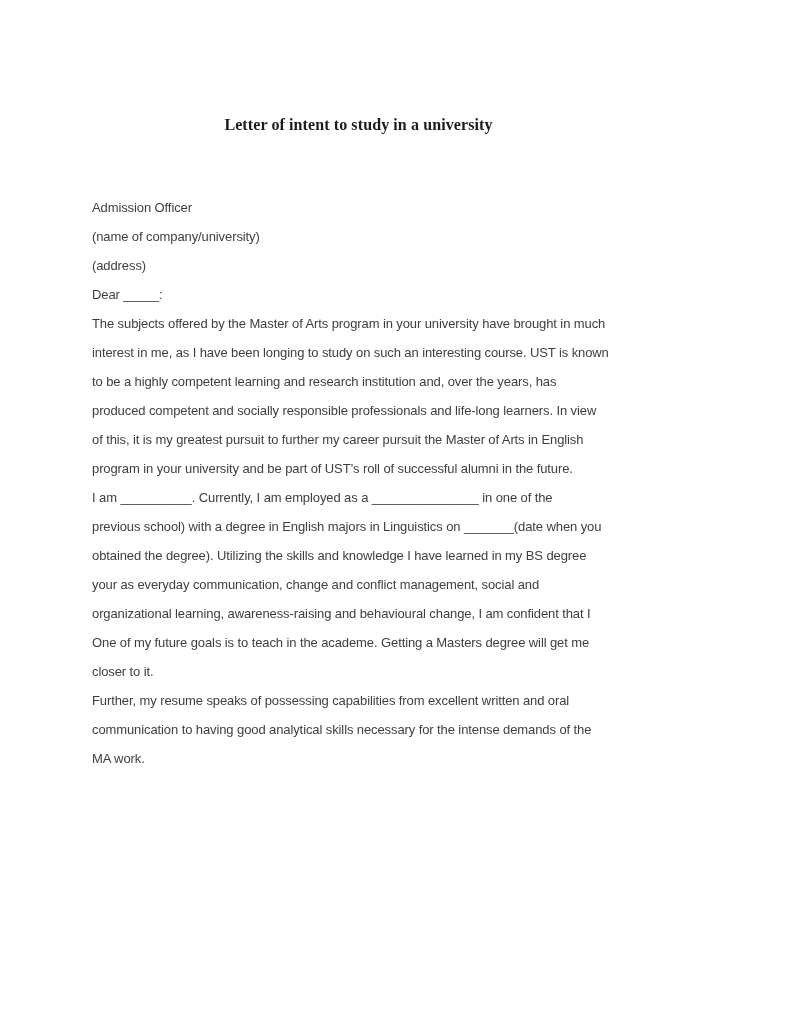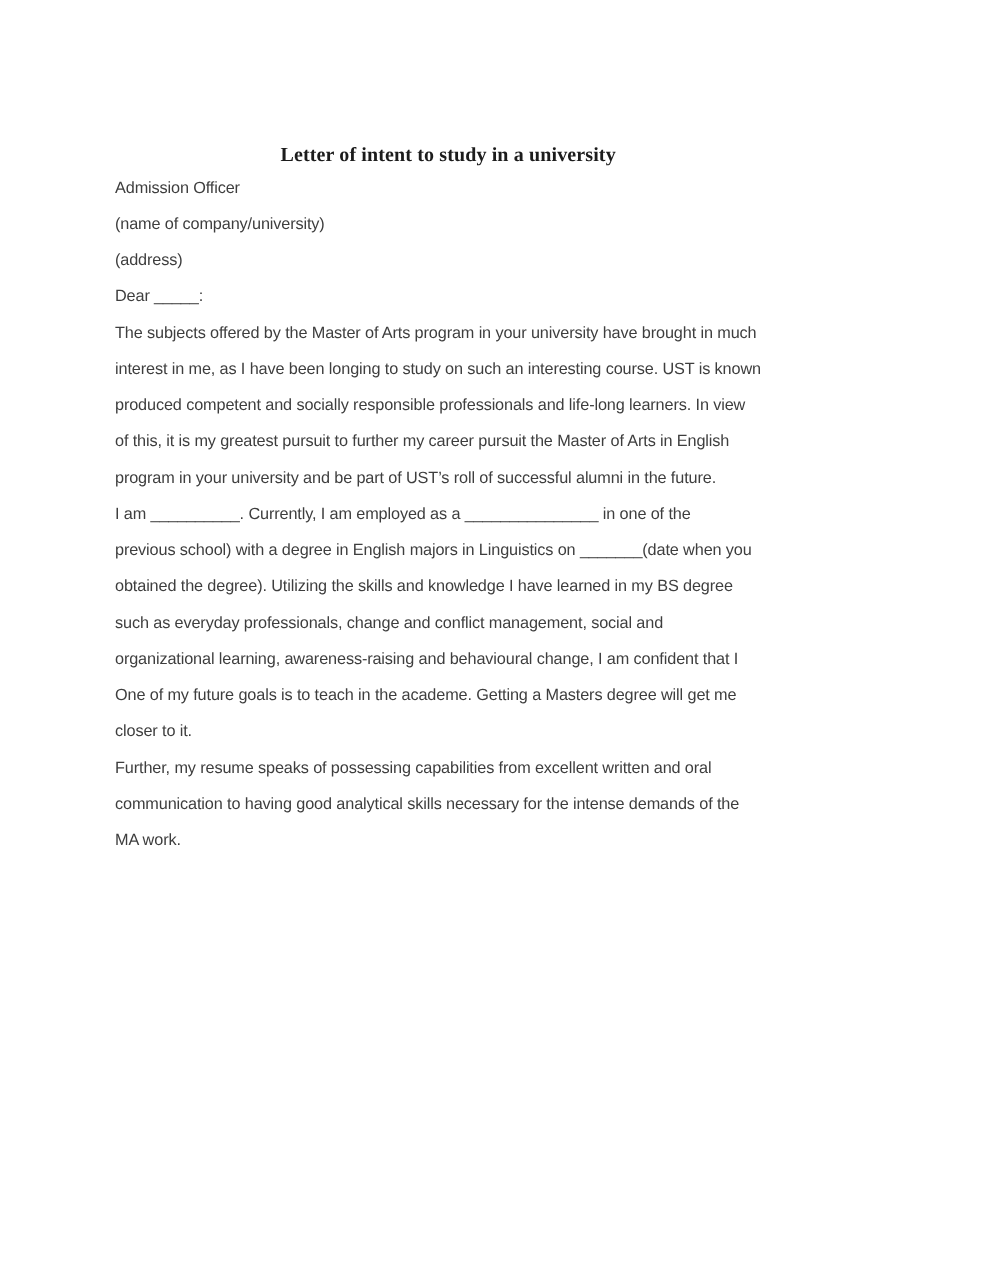--- a/index.html
+++ b/index.html
@@ -21,20 +21,21 @@
     padding-top: 114px;
     text-align: center;
     font-family: "Liberation Serif", serif;
     font-weight: bold;
     font-size: 16px;
     line-height: 21px;
     color: var(--title_text);
     letter-spacing: 0.1px;
   }
   .letter-content {
+    margin-top: 58px;
     padding-left: 92px;
     padding-right: 62px;
     color: var(--body_text);
     font-size: 13px;
     letter-spacing: -0.1px;
   }
   .line {
     line-height: 29px;
     white-space: nowrap;
   }
@@ -49,29 +50,30 @@
     <div>
         <div class="line">Admission Officer</div>
         <div class="line">(name of company/university)</div>
         <div class="line">(address)</div>
       </div>
     <div class="line">Dear _____:</div>
     <div>
         <div>
           <div class="line">The subjects offered by the Master of Arts program in your university have brought in much</div>
           <div class="line">interest in me, as I have been longing to study on such an interesting course. UST is known</div>
+          <div class="line">to be a highly competent learning and research institution and, over the years, has</div>
           <div class="line">produced competent and socially responsible professionals and life-long learners. In view</div>
           <div class="line">of this, it is my greatest pursuit to further my career pursuit the Master of Arts in English</div>
           <div class="line">program in your university and be part of UST’s roll of successful alumni in the future.</div>
         </div>
         <div>
           <div class="line">I am __________. Currently, I am employed as a _______________ in one of the</div>
           <div class="line">previous school) with a degree in English majors in Linguistics on _______(date when you</div>
           <div class="line">obtained the degree). Utilizing the skills and knowledge I have learned in my BS degree</div>
-          <div class="line">such as everyday professionals, change and conflict management, social and</div>
+          <div class="line">your as everyday communication, change and conflict management, social and</div>
           <div class="line">organizational learning, awareness-raising and behavioural change, I am confident that I</div>
         </div>
         <div>
           <div class="line">One of my future goals is to teach in the academe. Getting a Masters degree will get me</div>
           <div class="line">closer to it.</div>
         </div>
         <div>
           <div class="line">Further, my resume speaks of possessing capabilities from excellent written and oral</div>
           <div class="line">communication to having good analytical skills necessary for the intense demands of the</div>
           <div class="line">MA work.</div>

